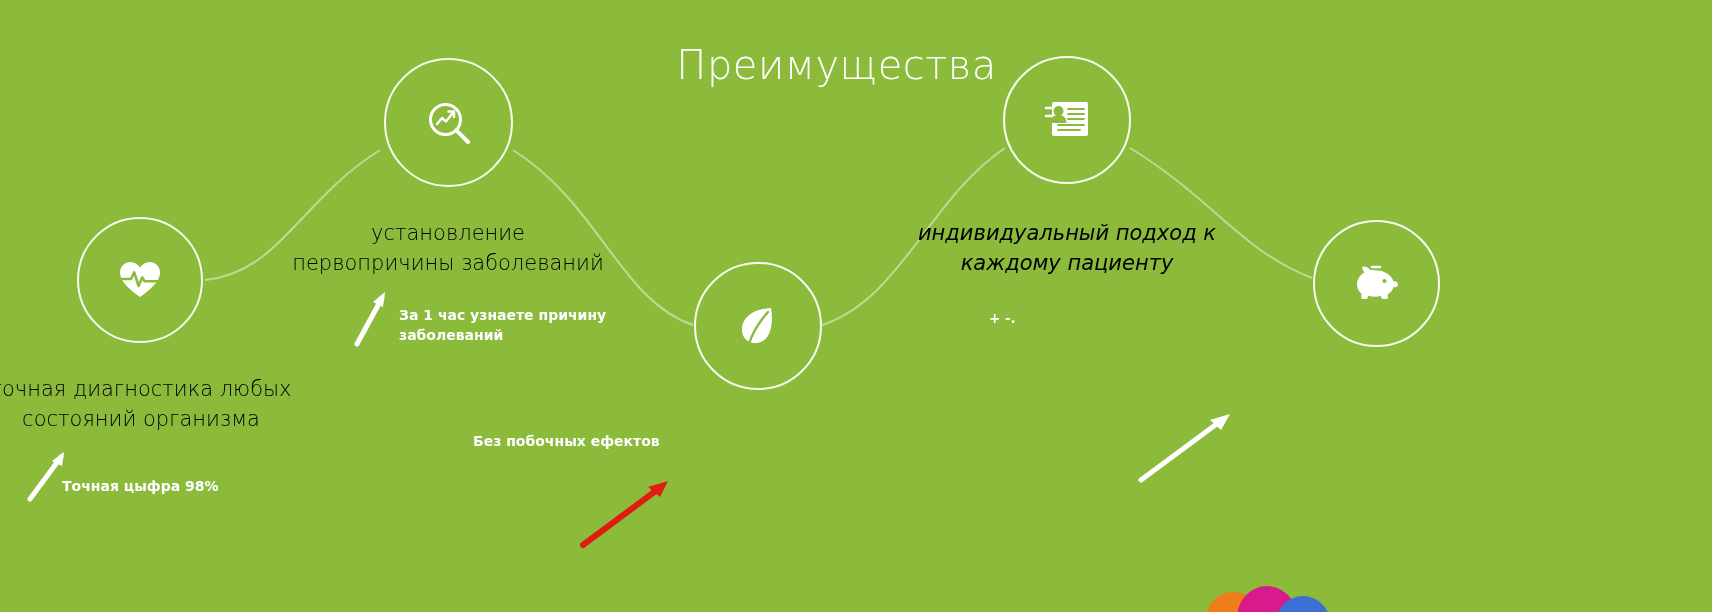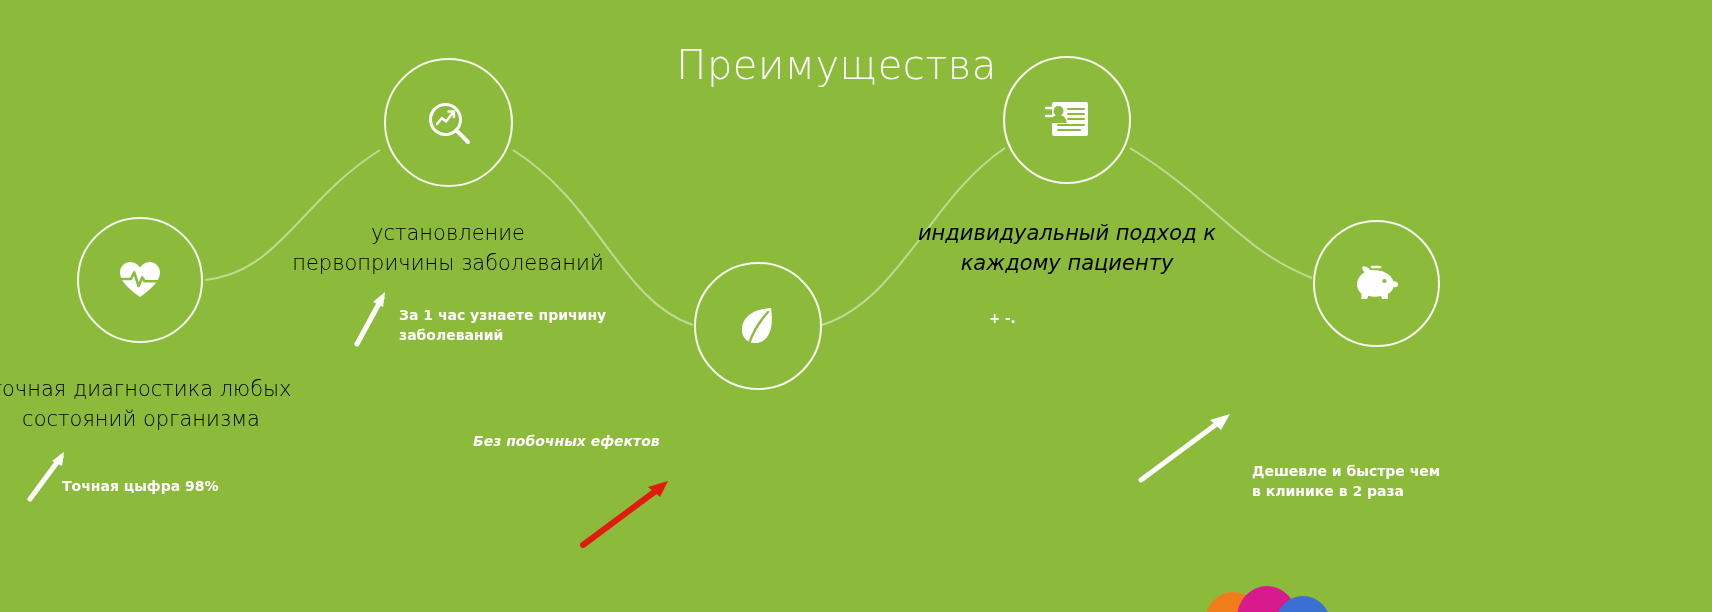--- a/index.html
+++ b/index.html
@@ -186,26 +186,24 @@
       <path d="M1141 480 L1222 420" stroke="#ffffff" stroke-width="5" stroke-linecap="round"></path>
       <path d="M1230 414 L1210 420 L1221 430 Z" fill="#ffffff"></path>
     </g>
   </svg>
 
   <div class="annot" style="left:62px; top:476px;">Точная цыфра 98%</div>
 
   <div class="annot" style="left:399px; top:305px;">За 1 час узнаете причину
 заболеваний</div>
 
-  <div class="annot" style="left:473px; top:431px;font-style:italic;">Без побочных ефектов</div>
+  <div class="annot" style="left:473px; top:431px;">Без побочных ефектов</div>
 
   <div class="annot small" style="left:989px; top:309px;">+ -.</div>
 
-  <div class="annot" style="left:1252px; top:461px;">Дешевле и быстре чем
-в клинике в 2 раза</div>
 
   <svg id="blob" viewBox="0 0 150 110">
     <ellipse cx="28" cy="62" rx="28" ry="30" fill="#f07d1a"></ellipse>
     <ellipse cx="62" cy="58" rx="30" ry="32" fill="#d81b8c"></ellipse>
     <ellipse cx="98" cy="66" rx="28" ry="30" fill="#3b6fd4"></ellipse>
     <ellipse cx="126" cy="78" rx="22" ry="24" fill="#5b2d91"></ellipse>
     <ellipse cx="46" cy="84" rx="26" ry="22" fill="#e8352e"></ellipse>
   </svg>
 
 </div>

